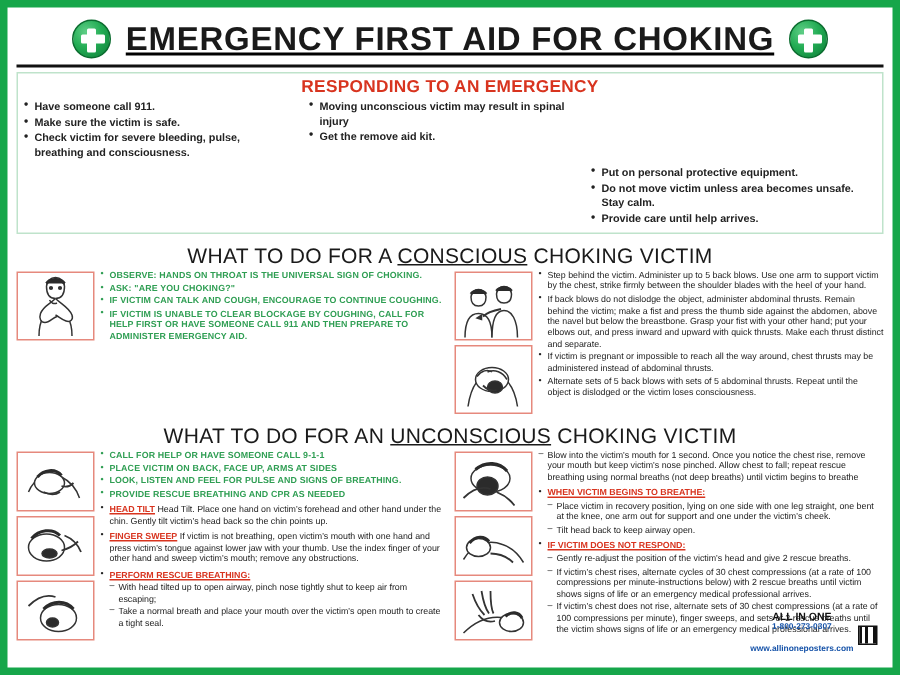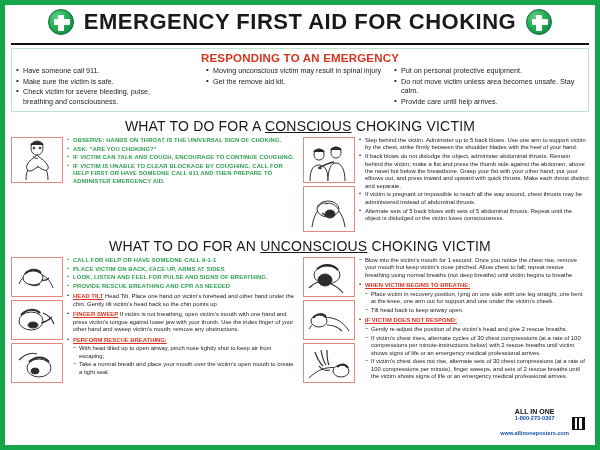--- a/index.html
+++ b/index.html
@@ -12,25 +12,26 @@
   }
   .poster {
     width: 600px; height: 450px;
     background: #ffffff;
     border: 5px solid #16a64a;
     position: relative;
     padding: 4px 6px 0 6px;
   }
   
   .titlebar {
-    display: flex; justify-content: center;
+    display: flex; align-items: center; justify-content: center;
     gap: 10px;
     height: 36px;
     border-bottom: 2px solid #111;
     padding-bottom: 1px;
+    text-decoration: underline;
   }
   .title-text {
     font-weight: bold;
     font-size: 22px;
     letter-spacing: 0.5px;
     color: #1a1a1a;
     white-space: nowrap;
   }
   .cross-badge {
     width: 26px; height: 26px; border-radius: 50%;
@@ -51,31 +52,31 @@
     padding: 3px 4px 4px 4px;
   }
   .emergency-title {
     text-align: center;
     color: #d8341f;
     font-weight: bold;
     font-size: 11.5px;
     letter-spacing: 0.2px;
     margin-bottom: 2px;
   }
-  .emergency-cols { display: flex; gap: 6px; }
+  .emergency-cols { display: flex; gap: 6px; font-weight: bold; }
   .emergency-cols ul { list-style: none; flex: 1; }
   .emergency-cols li {
     font-size: 7.2px; line-height: 1.32; color: #222;
     padding-left: 7px; position: relative; margin-bottom: 1px;
   }
   .emergency-cols li::before {
     content: "•"; position: absolute; left: 0; top: -1px; font-size: 8px;
   }
   .ec2 { flex: 0 0 182px !important; margin-left: 34px; }
-  .ec3 { flex: 0 0 190px !important; }
+  .ec3 { flex: 0 0 190px !important; margin-top: 44px; }
 
   
   .section-heading {
     text-align: center; font-weight: normal; font-size: 14px;
     color: #1a1a1a; margin: 6px 0 3px 0; letter-spacing: 0.2px;
   }
   .section-heading u { text-decoration: underline; }
 
   
   .twocol { display: flex; gap: 6px; }

